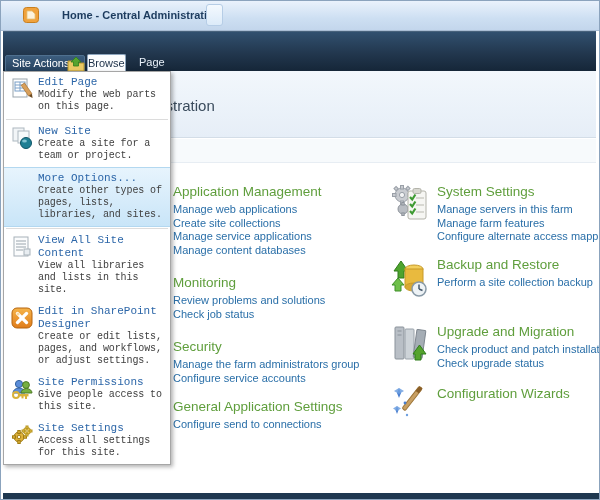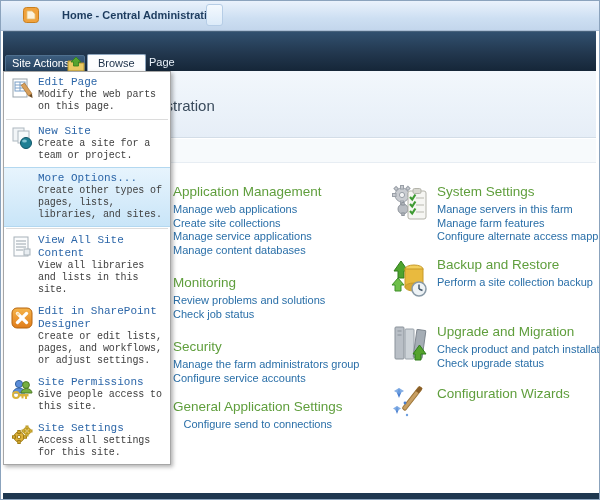--- a/index.html
+++ b/index.html
@@ -32,21 +32,21 @@
   }
   .site-actions{
     position:absolute;left:4px;top:54px;height:17px;padding:0 6px;
     background:linear-gradient(#3c5d7e,#27425e);
     border:1px solid #4f708f;border-radius:2px;
     color:#fff;font-size:11px;line-height:15px;cursor:pointer;white-space:nowrap;
   }
   .site-actions .caret{font-size:9px;margin-left:4px;}
   .navup{position:absolute;left:66px;top:55px;width:18px;height:16px;cursor:pointer;}
   .tab{
-    position:absolute;top:53px;height:18px;padding:0 10px;
+    position:absolute;top:53px;height:18px;padding:0 0;
     font-size:11px;line-height:17px;color:#e9f1f9;cursor:pointer;white-space:nowrap;
   }
   .tab.active{
     background:#fcfdfe;color:#1c3048;
     border:1px solid #8da5bd;border-bottom:none;border-radius:2px 2px 0 0;
   }
   
   .pagehead{
     position:absolute;left:2px;top:70px;width:593px;height:67px;
     background:linear-gradient(#f2f7fc,#e6eef7);
@@ -72,21 +72,21 @@
   .sec-link{
     display:block;font-size:11px;line-height:13.5px;color:#2a6fa8;
     text-decoration:none;white-space:nowrap;cursor:pointer;
   }
   
   .col-left .section{left:170px;}
   .col-left .section .sec-icon{left:-52px;top:-2px;}
   .col-left .section:nth-of-type(1){top:21px;}
   .col-left .section:nth-of-type(2){top:112px;}
   .col-left .section:nth-of-type(3){top:176px;}
-  .col-left .section:nth-of-type(4){top:236px;text-align:center;}
+  .col-left .section:nth-of-type(4){top:236px;}
   
   .col-right .section{left:434px;}
   .col-right .section .sec-icon{left:-46px;top:-2px;}
   .col-right .section:nth-of-type(1){top:21px;}
   .col-right .section:nth-of-type(2){top:94px;}
   .col-right .section:nth-of-type(3){top:161px;}
   .col-right .section:nth-of-type(4){top:223px;}
 
   
   .menu{

